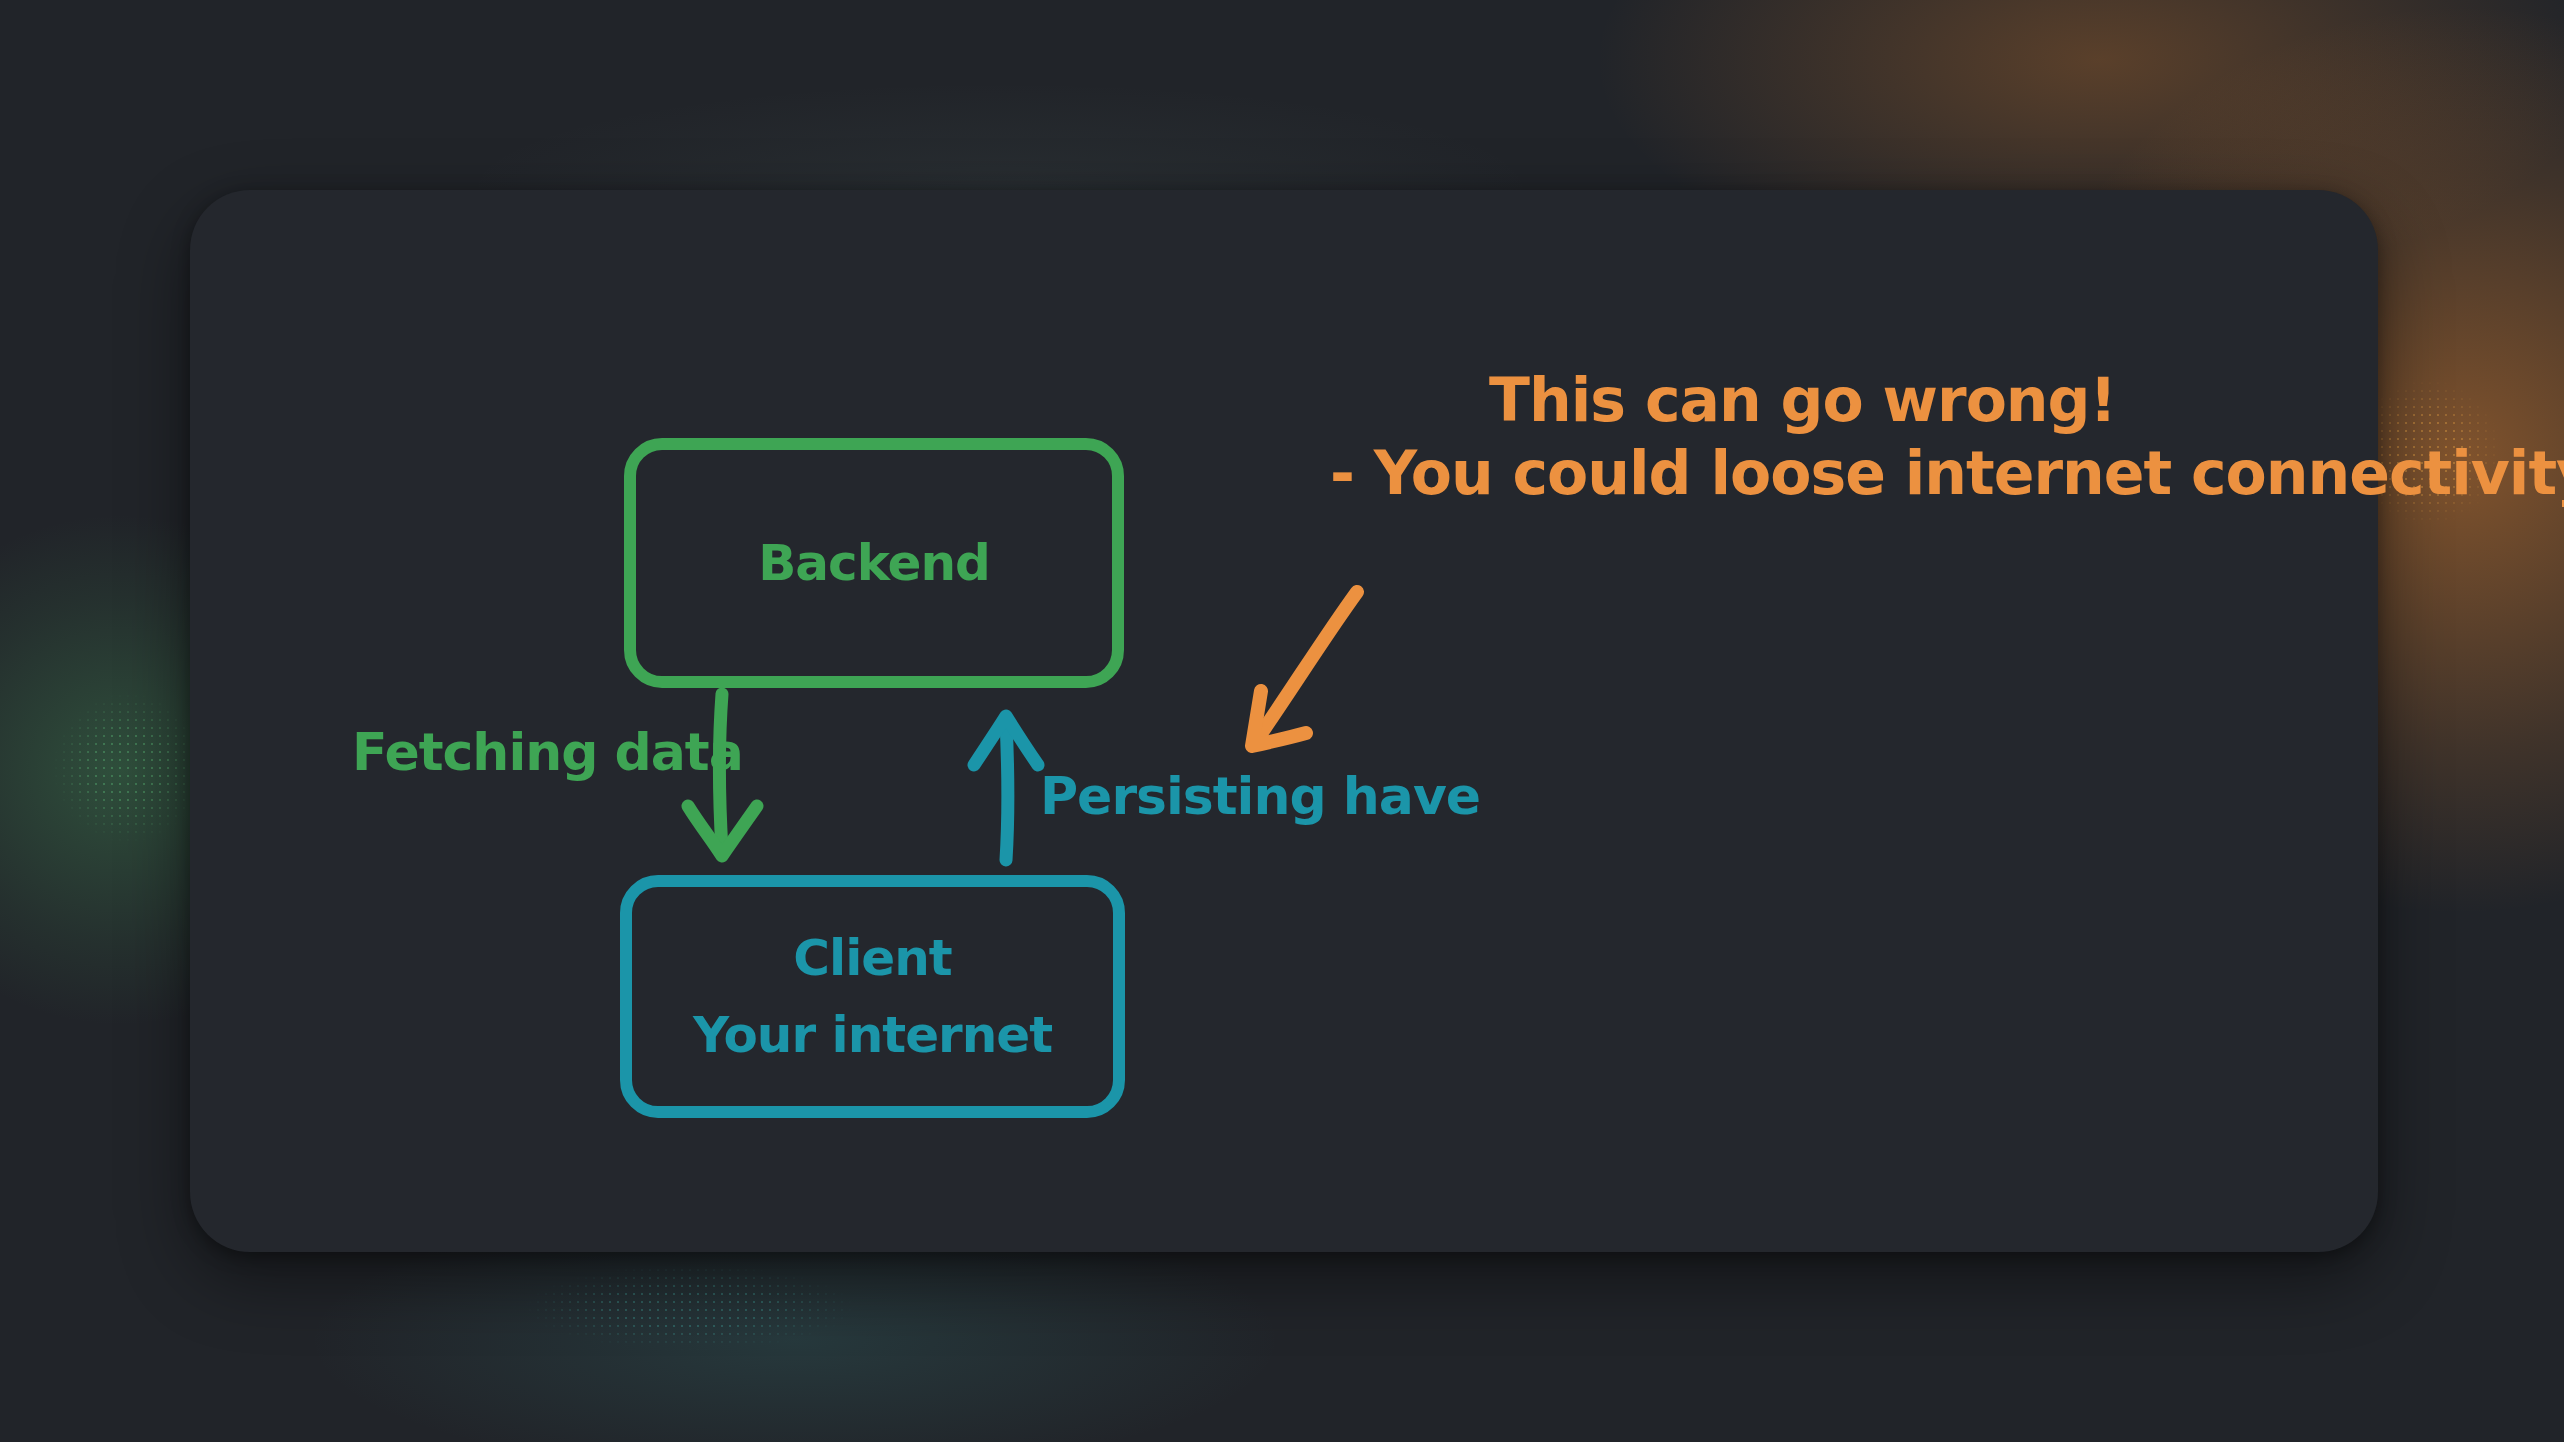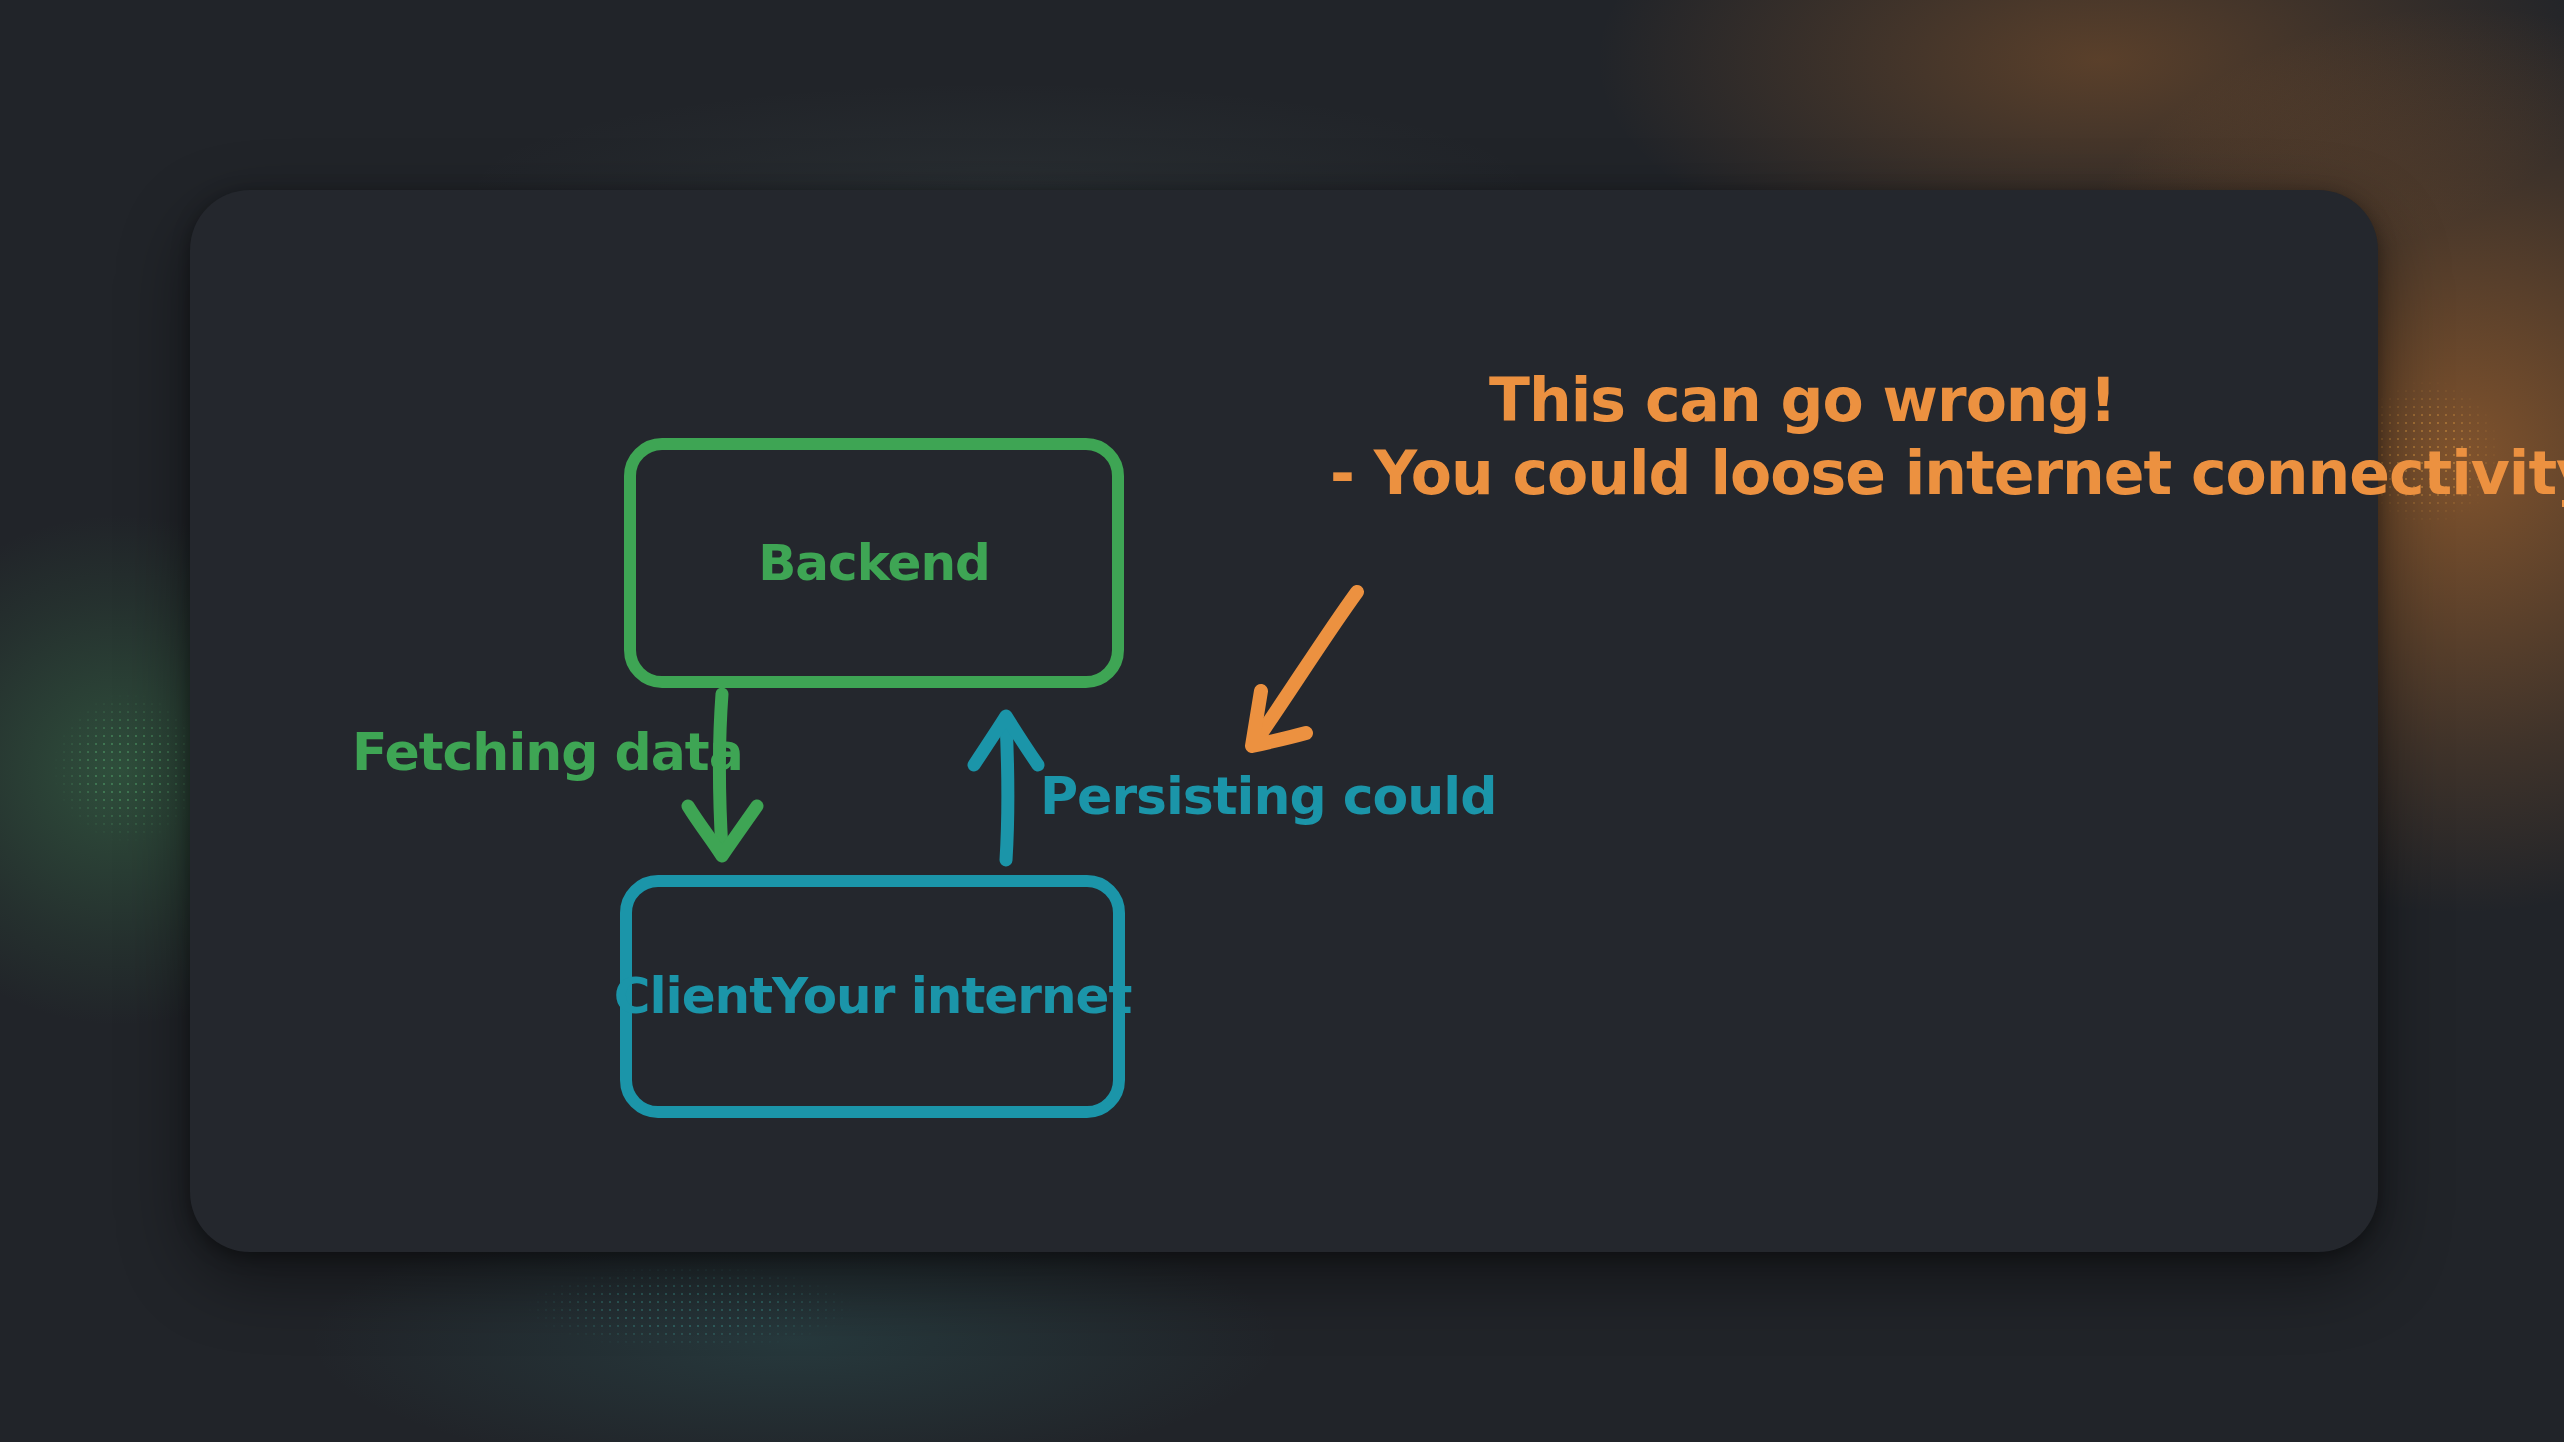--- a/index.html
+++ b/index.html
@@ -39,21 +39,21 @@
   .speckle-orange{left:2330px;top:355px;width:195px;height:195px;color:#c98c3e;}
   .speckle-green{left:28px;top:668px;width:200px;height:200px;color:#4e9a66;}
   .speckle-teal{left:470px;top:1250px;width:440px;height:115px;color:#3d9a94;opacity:.4;}
 
   
   .card{position:absolute;left:190px;top:190px;width:2188px;height:1062px;
     background:var(--card_bg);border-radius:60px;
     box-shadow:0 26px 70px rgba(0,0,0,0.45),0 4px 18px rgba(0,0,0,0.35);}
 
   
-  .node{position:absolute;display:flex;flex-direction:row;align-items:center;justify-content:center;
+  .node{position:absolute;display:flex;flex-direction:column;align-items:center;justify-content:center;
     border-radius:38px;font-weight:700;text-align:center;letter-spacing:-1px;}
   .node-line{font-size:50px;line-height:77px;white-space:nowrap;}
   .node-backend{left:624px;top:438px;width:500px;height:250px;border:12px solid var(--green);color:var(--green);}
   .node-client{left:620px;top:863px;width:505px;height:243px;border:12px solid var(--teal);color:var(--teal);margin-top:12px;}
 
   
   .label{position:absolute;font-weight:700;font-size:52px;letter-spacing:-1px;white-space:nowrap;}
   .label-fetching{left:352px;top:722px;color:var(--green);}
   .label-persisting{left:1040px;top:766px;color:var(--teal);}
 
@@ -84,21 +84,21 @@
   <div class="node node-backend">
     <div class="node-line">Backend</div>
   </div>
 
   <div class="node node-client">
     <div class="node-line">Client</div>
     <div class="node-line">Your internet</div>
   </div>
 
   <div class="label label-fetching">Fetching data</div>
-  <div class="label label-persisting">Persisting could</div>
+  <div class="label label-persisting">Persisting have</div>
 
   <div class="warning">
     <div>This can go wrong!</div>
     <div>- You could loose internet connectivity</div>
   </div>
 
   <svg class="arrows" viewBox="0 0 2564 1442">
 
     <g fill="none" stroke-linecap="round" stroke-linejoin="round" stroke-width="13" stroke="#3ea554">
       <path d="M722 694 C 718 748 719 800 722 850"></path>

